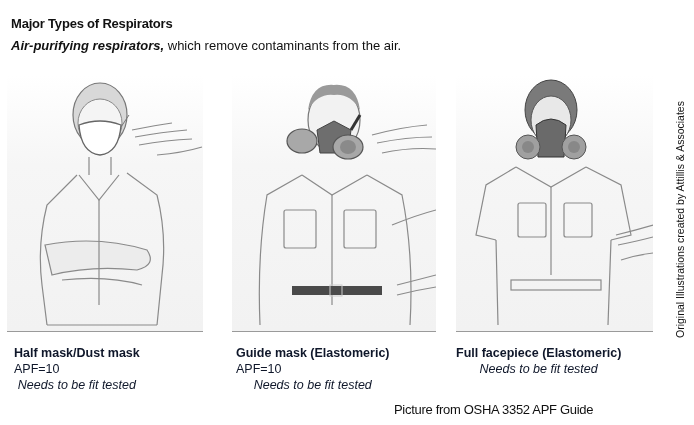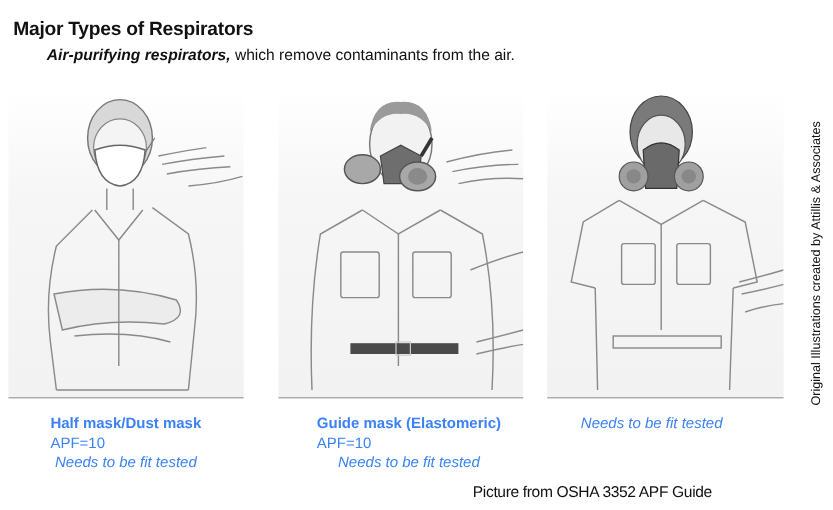--- a/index.html
+++ b/index.html
@@ -1,26 +1,26 @@
 <!DOCTYPE html>
 <html><head>
 <meta charset="utf-8">
 <style>
   html, body { margin: 0; padding: 0; background: #ffffff; }
   body { width: 694px; height: 425px; position: relative; overflow: hidden;
          font-family: "Liberation Sans", sans-serif; color: #111; }
-  .title { position: absolute; left: 11px; top: 16px; font-size: 16px; font-weight: bold;
+  .title { position: absolute; left: 11px; top: 16px; font-size: 13px; font-weight: bold;
            letter-spacing: -0.2px; color: #111; }
   .subtitle { position: absolute; left: 11px; top: 38px; font-size: 13px; color: #111; white-space: nowrap; }
-  .subtitle .em { font-weight: bold; font-style: italic; margin-left: 28px; }
+  .subtitle .em { font-weight: bold; font-style: italic; }
   .panel { position: absolute; top: 75px; height: 256px;
            background: linear-gradient(to bottom, #ffffff 0%, #f6f6f6 35%, #f2f2f2 100%);
            border-bottom: 1px solid #9a9a9a; }
   .panel svg { position: absolute; left: 0; top: 0; width: 100%; height: 100%; }
-  .caption { position: absolute; font-size: 12.5px; line-height: 16px; color: #3b82f6; margin-left: 28px; }
+  .caption { position: absolute; font-size: 12.5px; line-height: 16px; color: #0f172a; }
   .caption .name { font-weight: bold; display: block; }
   .caption .apf { display: block; }
   .caption .fit { display: block; font-style: italic; text-align: center; }
   .credit { position: absolute; left: 674px; top: 338px; transform-origin: 0 0; transform: rotate(-90deg);
             font-size: 10.5px; white-space: nowrap; color: #111; }
   .source { position: absolute; left: 394px; top: 402px; font-size: 13px; color: #111;
             font-family: Liberation Sans, sans-serif; letter-spacing: -0.3px; }
 </style>
 </head>
 <body>
@@ -126,17 +126,18 @@
   <span class="fit">Needs to be fit tested</span>
 </div>
 
 <div class="caption" style="left:236px; top:345px;">
   <span class="name">Guide mask (Elastomeric)</span>
   <span class="apf">APF=10</span>
   <span class="fit">Needs to be fit tested</span>
 </div>
 
 <div class="caption" style="left:456px; top:345px;">
+  <span class="name">Full facepiece (Elastomeric)</span>
   <span class="fit">Needs to be fit tested</span>
 </div>
 
 <div class="credit">Original Illustrations created by Attillis &amp; Associates</div>
 <div class="source">Picture from OSHA 3352 APF Guide</div>
 
 </body></html>

